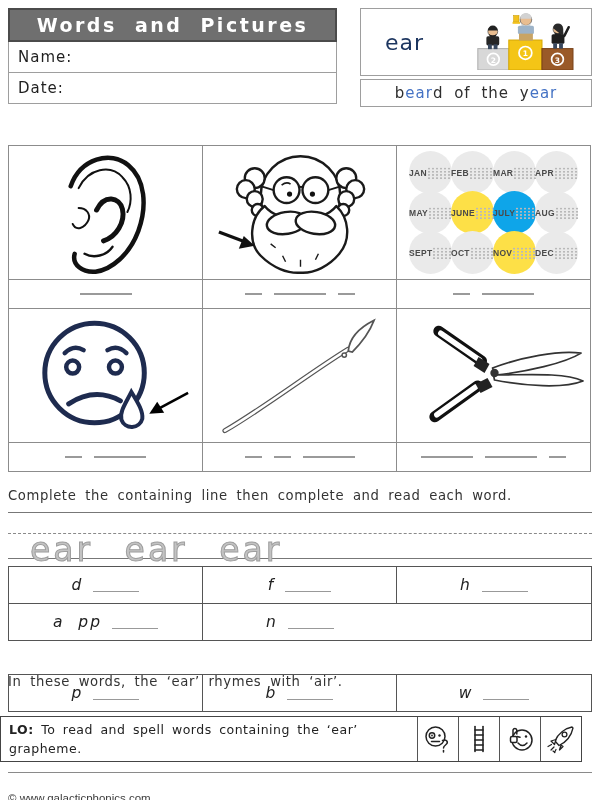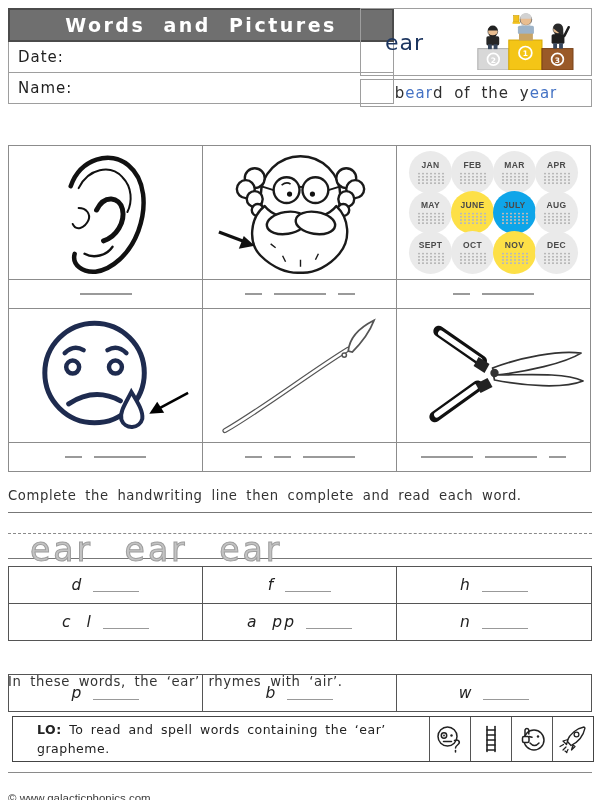--- a/index.html
+++ b/index.html
@@ -1,20 +1,20 @@
 <!DOCTYPE html>
 <html><head>
 <meta charset="utf-8">
 <style>
   html,body{margin:0;padding:0;background:#fff;}
   .page{position:relative;width:600px;height:800px;background:#fff;overflow:hidden;
         font-family:"DejaVu Sans",sans-serif;color:#222;}
 
   
-  .hdr-left{position:absolute;left:8px;top:8px;width:386px;}
+  .hdr-left{position:absolute;left:8px;top:8px;width:329px;}
   .title-bar{height:30px;background:#6f6f6f;border:2px solid #4b4b4b;color:#fff;
              display:flex;align-items:center;justify-content:center;
              font-size:19px;font-weight:bold;letter-spacing:2.5px;word-spacing:9px;}
   .hdr-row{height:30px;border:1px solid #9e9e9e;border-top:none;display:flex;align-items:center;
            padding-left:9px;font-size:15px;letter-spacing:1px;color:#1f1f1f;}
   .fill-space{flex:1;height:100%;}
 
   
   .hdr-right-top{position:absolute;left:360px;top:8px;width:230px;height:66px;
                  border:1px solid #9e9e9e;display:flex;align-items:center;}
@@ -37,21 +37,21 @@
   .ans-cell{height:28px;}
   .bl{display:inline-block;height:0;border-bottom:2px solid #9a9a9a;margin:0 6px;}
   .bl.s{width:17px;}
   .bl.l{width:52px;}
 
   
   .calendar{width:180px;}
   .cal-row{display:flex;justify-content:center;margin-top:-3px;}
   .cal-row:first-child{margin-top:0;}
   .month-circle{width:43px;height:43px;border-radius:50%;background:#eaeaea;margin:0 -0.5px;
-                display:flex;flex-direction:column;align-items:center;justify-content:center;}
+                display:flex;flex-direction:row;align-items:center;justify-content:center;}
   .month-circle.dark{background:#0ea5e9;}
   .month-circle.mid{background:#fde047;}
   .month-name{font-size:8.5px;font-weight:bold;color:#4a4a4a;letter-spacing:.3px;
               font-family:"Liberation Sans",sans-serif;}
   .month-dots{width:28px;height:13px;margin-top:2px;
               background:radial-gradient(#b9b9b9 30%,transparent 32%);background-size:4px 3.2px;}
 
   
   .hw-lines{position:absolute;left:8px;top:512px;width:584px;height:45px;
             border-top:1.5px solid #777;border-bottom:1.5px solid #777;}
@@ -63,46 +63,46 @@
   .word-table{position:absolute;left:8px;width:582px;border:1px solid #555;
               display:grid;grid-template-columns:repeat(3,1fr);}
   .wt-cell{height:36px;border-right:1px solid #555;border-bottom:1px solid #555;
            display:flex;align-items:center;justify-content:center;}
   .wt-cell.last-col{border-right:none;}
   .wt-cell.last-row{border-bottom:none;}
   .letters{font-size:15.5px;font-style:italic;color:#222;letter-spacing:2px;word-spacing:7px;}
   .wline{display:inline-block;width:46px;height:13px;border-bottom:1.5px solid #999;margin-left:10px;}
 
   
-  .lo-box{position:absolute;left:12px;top:716px;width:582px;height:46px;border:1.5px solid #444;
-          display:flex;box-sizing:border-box;padding-left:16px;}
+  .lo-box{position:absolute;left:0;top:716px;width:582px;height:46px;border:1.5px solid #444;
+          display:flex;box-sizing:border-box;}
   .lo-text{flex:1;padding:3px 8px;font-size:12.5px;line-height:1.55;letter-spacing:.5px;
            word-spacing:3px;color:#222;border-right:1px solid #555;}
   .lo-label{font-weight:bold;}
   .lo-icon-cell{width:40px;border-right:1px solid #555;display:flex;align-items:center;justify-content:center;}
   .lo-icon-cell:last-child{border-right:none;}
 
   
   .footer-line{position:absolute;left:8px;top:772px;width:584px;border-top:1px solid #8a8a8a;}
   .footer{position:absolute;left:8px;top:778px;width:584px;display:flex;justify-content:space-between;
           font-family:"Liberation Sans",sans-serif;font-size:11.5px;color:#3c3c3c;margin-top:14px;}
 </style>
 </head>
 <body>
 
 <div class="page">
 
   <div class="hdr-left">
     <div class="title-bar">Words and Pictures</div>
     <div class="hdr-row">
+      <span>Name:</span>
+      <span class="fill-space"></span>
+    </div>
+    <div class="hdr-row">
       <span>Date:</span>
-      <span class="fill-space"></span>
-    </div>
-    <div class="hdr-row">
-      <span>Name:</span>
       <span class="fill-space"></span>
     </div>
   </div>
 
   <div class="hdr-right-top">
     <span class="ear-word">ear</span>
     <span class="podium-wrap">
       <svg width="108" height="62" viewBox="0 0 100 58">
 
         <rect x="4" y="38" width="29" height="20" fill="#d8d8d8" stroke="#b0b0b0"></rect>
@@ -315,42 +315,38 @@
         <span class="bl s"></span>
         <span class="bl l"></span>
       </div>
     <div class="cell ans-cell">
         <span class="bl l"></span>
         <span class="bl l"></span>
         <span class="bl s"></span>
       </div>
   </div>
 
-  <div class="instr" style="top:488px;">Complete the handwriting line then complete and read each word.</div>
+  <div class="instr" style="top:488px;">Complete the containing line then complete and read each word.</div>
 
   <div class="hw-lines">
     <div class="hw-dash"></div>
     <div class="trace">ear ear ear</div>
   </div>
 
   <div class="word-table" style="top:566px;">
     <div class="wt-cell">
       <span class="letters">d</span>
         <span class="wline"></span>
     </div>
     <div class="wt-cell">
       <span class="letters">f</span>
         <span class="wline"></span>
     </div>
     <div class="wt-cell last-col">
       <span class="letters">h</span>
-        <span class="wline"></span>
-    </div>
-    <div class="wt-cell last-row">
-      <span class="letters">c l</span>
         <span class="wline"></span>
     </div>
     <div class="wt-cell last-row">
       <span class="letters">a pp</span>
         <span class="wline"></span>
     </div>
     <div class="wt-cell last-col last-row">
       <span class="letters">n</span>
         <span class="wline"></span>
     </div>

